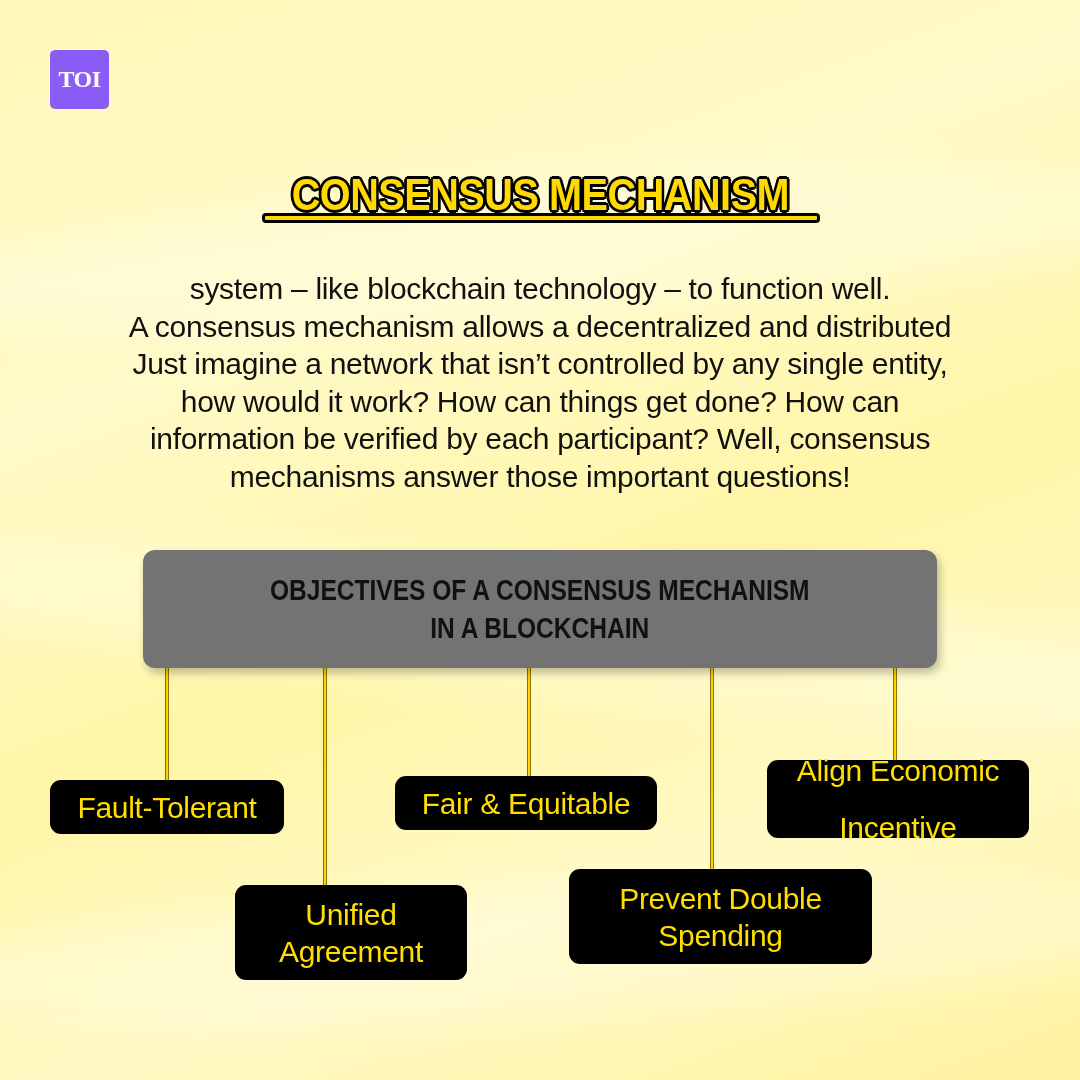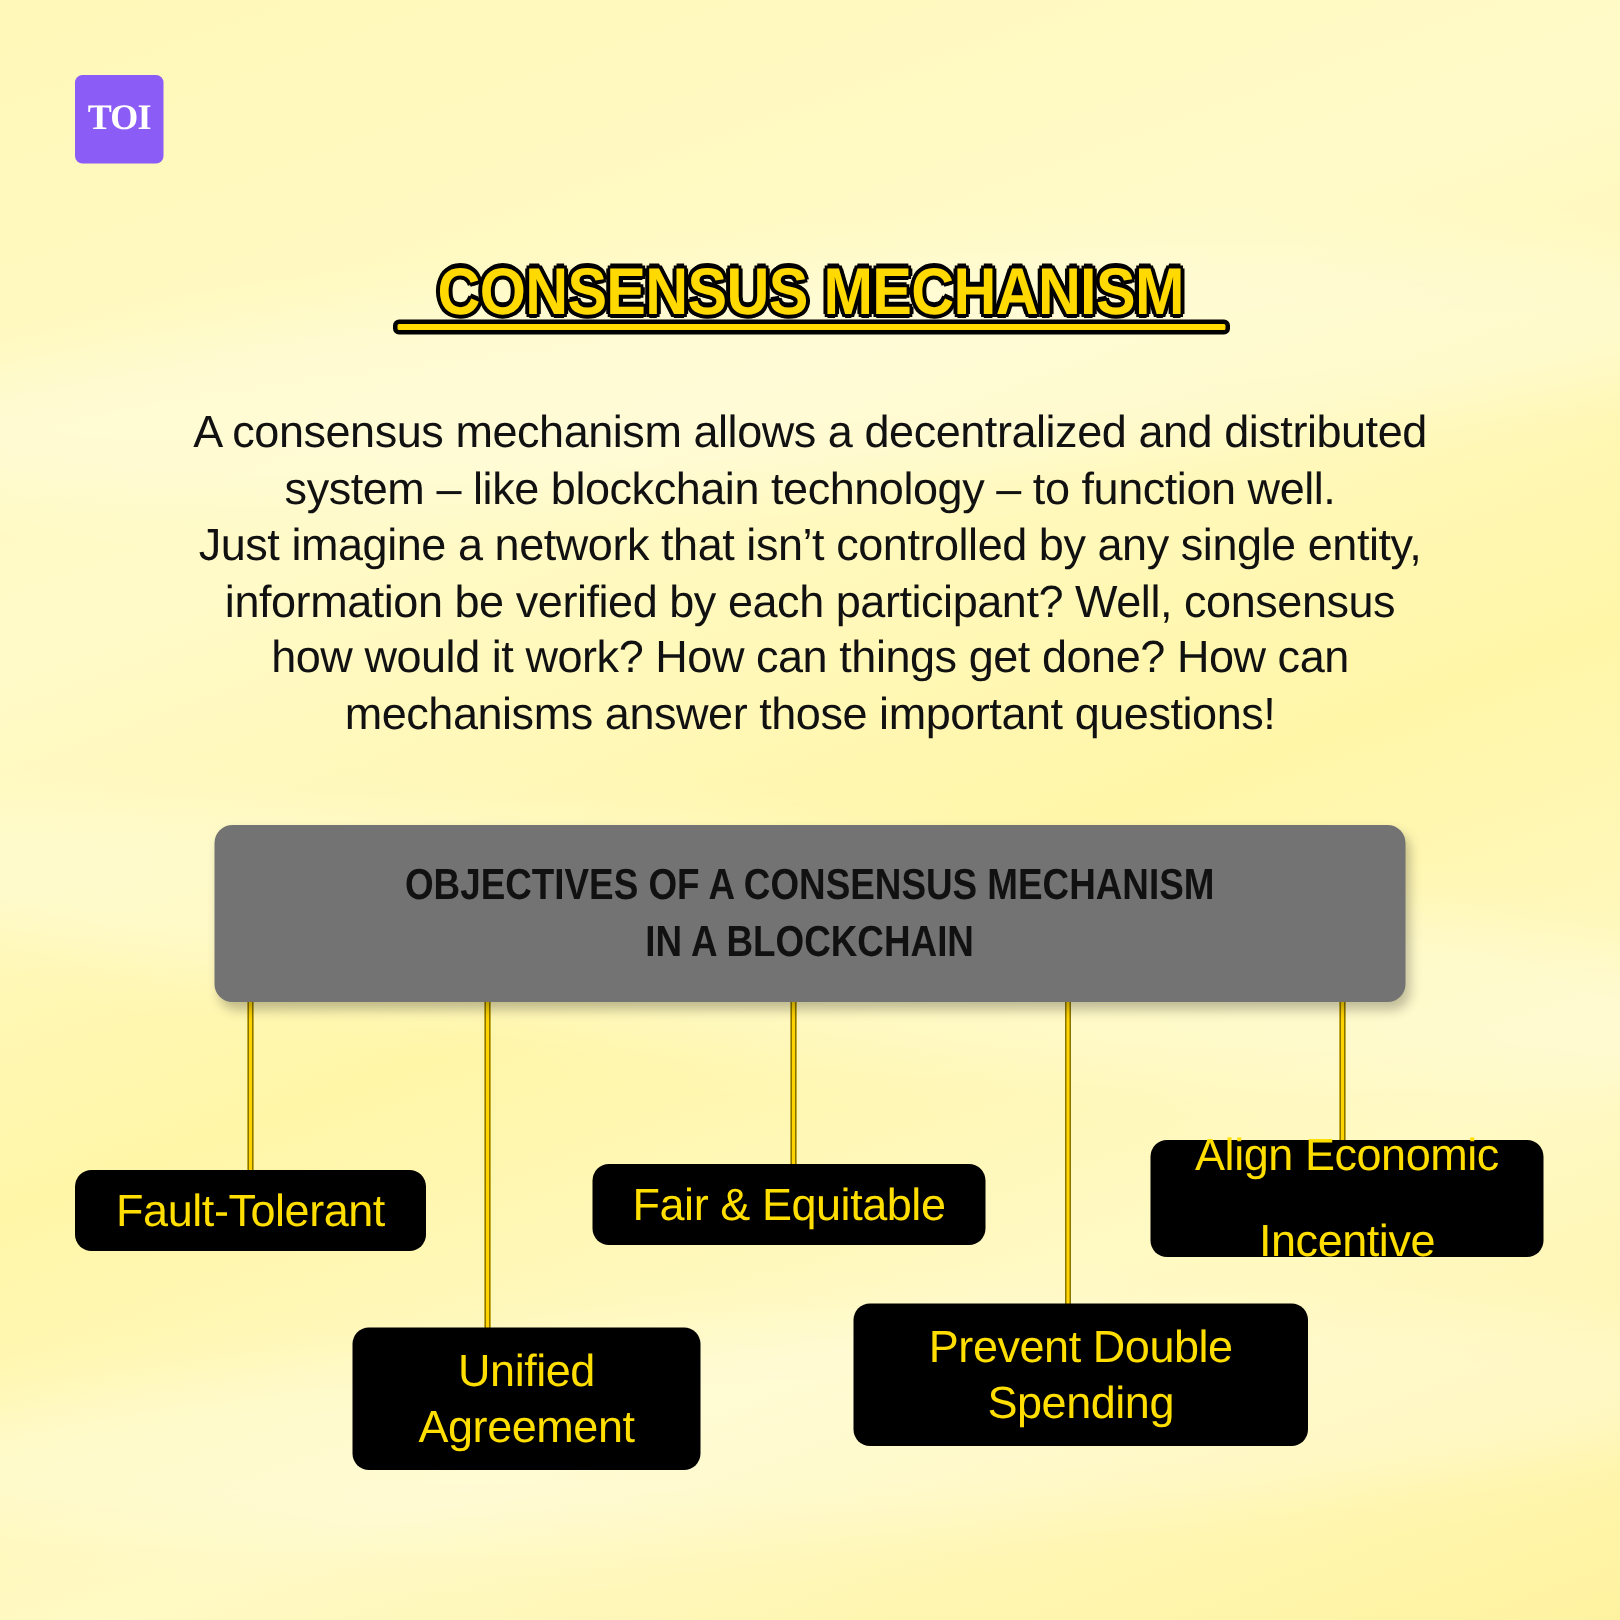--- a/index.html
+++ b/index.html
@@ -39,25 +39,25 @@
 <div class="wave" style="top:880px; transform:rotate(-3deg);"></div>
 
 <div class="logo">TOI</div>
 
 <div class="uline" style="position:absolute; left:262px; width:552px; top:213px; height:4px; background:#ffd900; border:3px solid #000; border-radius:4px;"></div>
 <div class="title">
   <span>CONSENSUS MECHANISM</span>
 </div>
 
 <div class="intro">
+  <div>system – like blockchain technology – to function well.</div>
   <div>A consensus mechanism allows a decentralized and distributed</div>
-  <div>system – like blockchain technology – to function well.</div>
   <div>Just imagine a network that isn’t controlled by any single entity,</div>
+  <div>how would it work? How can things get done? How can</div>
   <div>information be verified by each participant? Well, consensus</div>
-  <div>how would it work? How can things get done? How can</div>
   <div>mechanisms answer those important questions!</div>
 </div>
 
 <div class="line" style="left:165px; top:668px; height:112px;"></div>
 <div class="line" style="left:323px; top:668px; height:218px;"></div>
 <div class="line" style="left:527px; top:668px; height:112px;"></div>
 <div class="line" style="left:710px; top:668px; height:218px;"></div>
 <div class="line" style="left:893px; top:668px; height:92px;"></div>
 
 <div class="obj-box">

